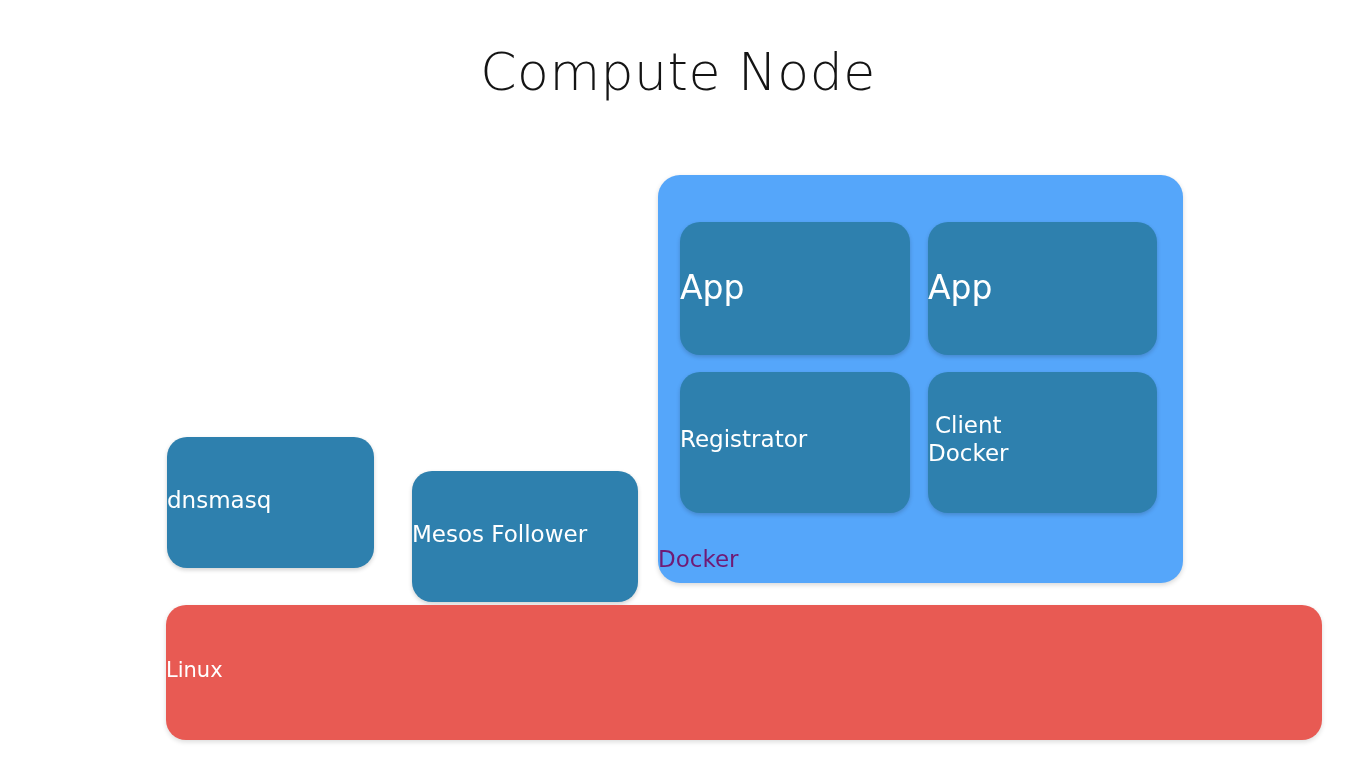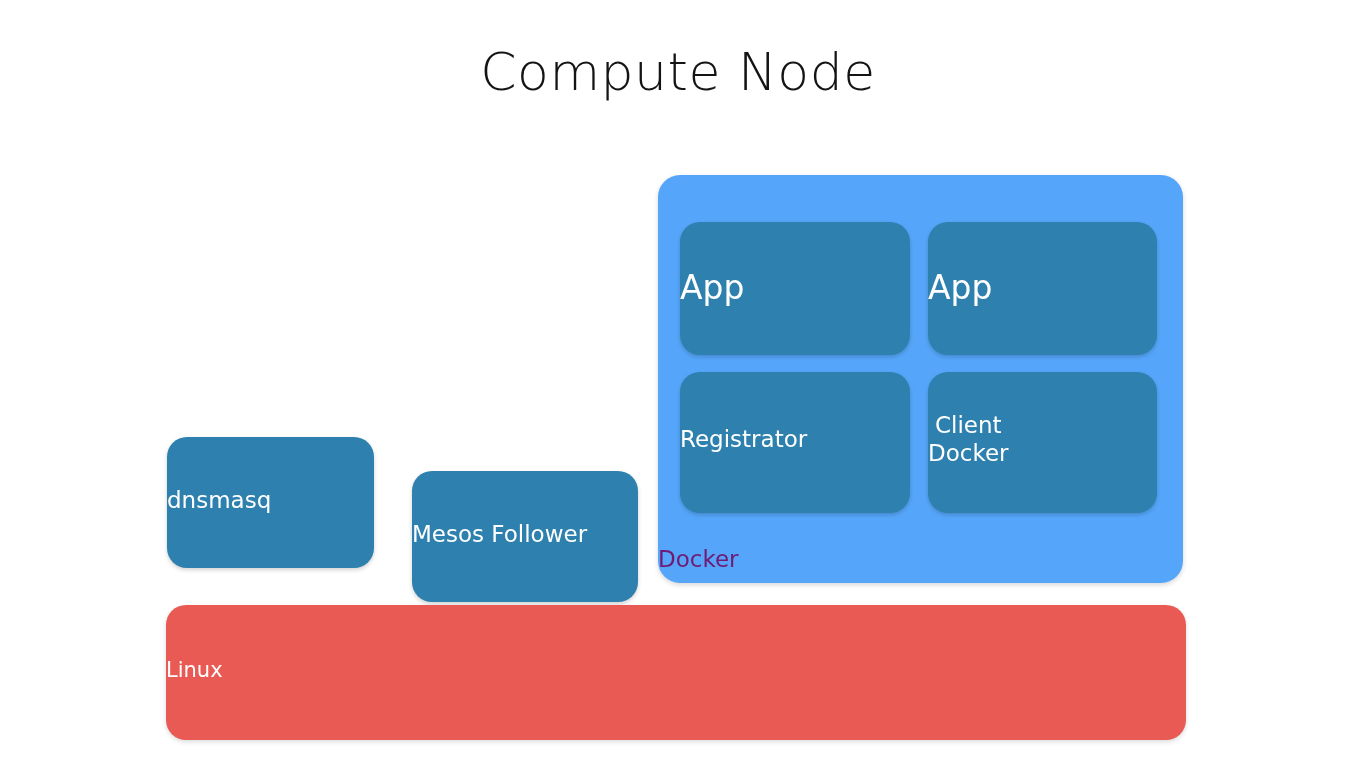--- a/index.html
+++ b/index.html
@@ -103,21 +103,21 @@
   #box-mesos-follower { left: 412px; top: 447px; width: 226px; height: 131px; margin-top: 24px; }
   #box-dnsmasq .label-sub,
   #box-mesos-follower .label-sub {
     transform: translateY(-2px);
   }
 
   
   #box-linux {
     left: 166px;
     top: 605px;
-    width: 1020px;
+    width: 1156px;
     height: 135px;
     background: #e85a53;
     border-radius: 20px;
     box-shadow: 0 2px 5px rgba(0,0,0,0.14);
   }
   #box-linux .label-sub {
     font-size: 21px;
     transform: translateY(-2px);
   }
 </style>

